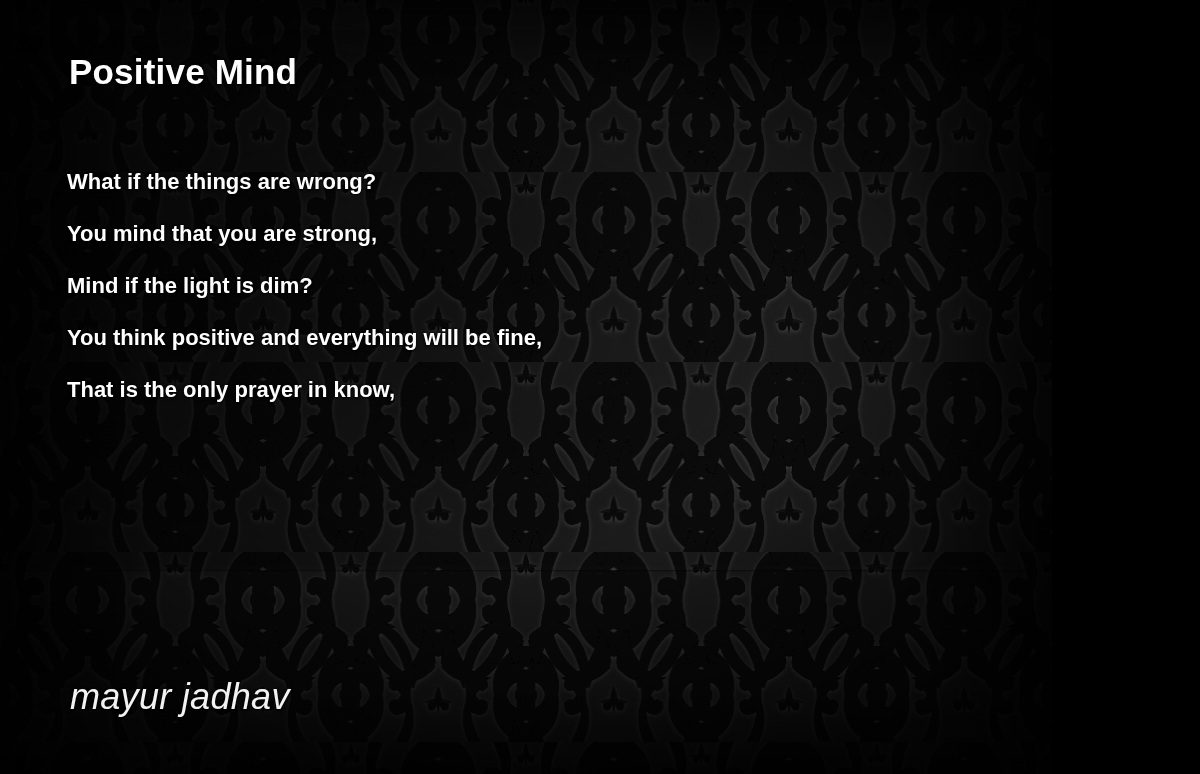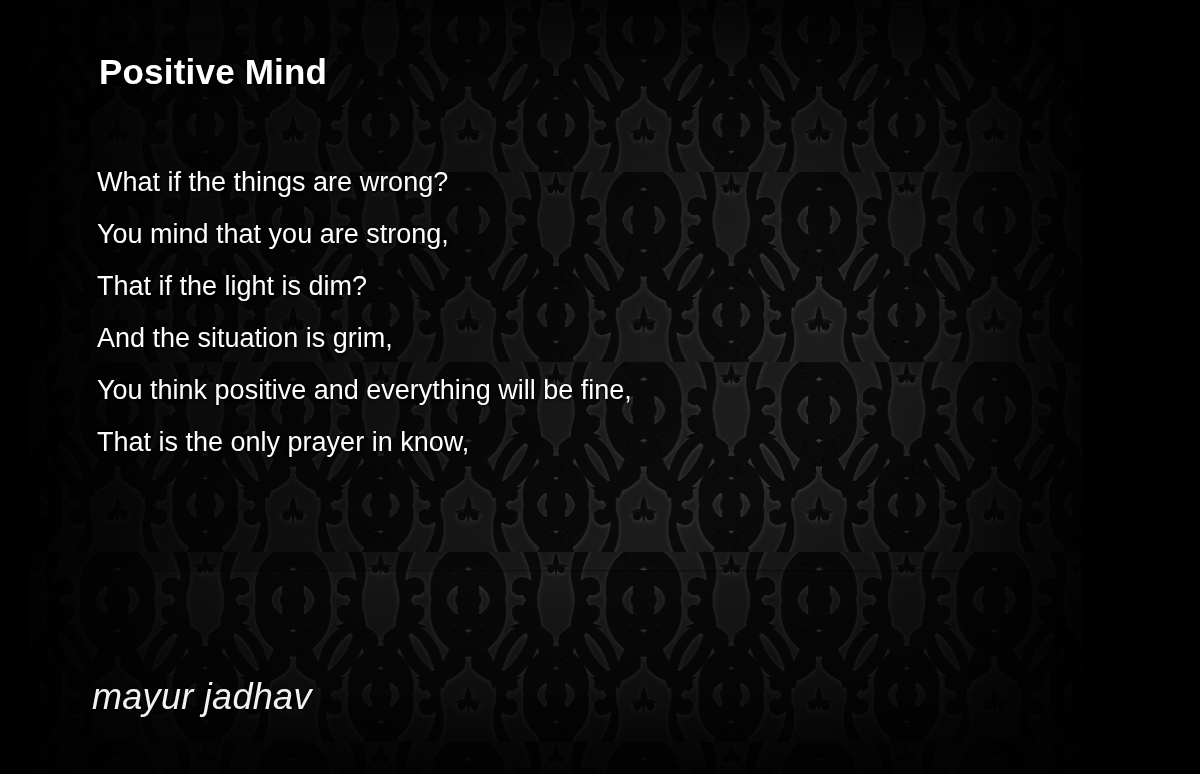--- a/index.html
+++ b/index.html
@@ -10,21 +10,20 @@
   body {
     font-family: "Liberation Sans", sans-serif;
   }
 
   #poem-card {
     position: relative;
     width: 1052px;
     height: 774px;
     overflow: hidden;
     background-color: #0f172a;
-    margin-left: 30px;
   }
 
   
   .bg-layer {
     position: absolute;
     inset: 0;
     pointer-events: none;
   }
   #damask-pattern {
     position: absolute;
@@ -107,32 +106,32 @@
     white-space: nowrap;
   }
 
   #poem-body {
     position: absolute;
     left: 67px;
     top: 156px;
     width: 1060px;
   }
   .poem-line {
-    font-size: 27px;
-    font-weight: normal;
+    font-size: 22px;
+    font-weight: bold;
     color: #ffffff;
     line-height: 52px;
     height: 52px;
     white-space: nowrap;
     text-shadow: 0 1px 3px rgba(0,0,0,0.9), 0 0 2px rgba(0,0,0,0.85);
   }
 
   #poem-author {
     position: absolute;
-    left: 62px;
+    left: 70px;
     top: 676px;
     font-size: 36px;
     font-style: italic;
     font-weight: normal;
     color: #f2f2f2;
     letter-spacing: 0.3px;
     white-space: nowrap;
     text-shadow: 0 1px 3px rgba(0,0,0,0.9), 0 0 2px rgba(0,0,0,0.85);
   }
 </style>
@@ -239,22 +238,21 @@
     <div id="edge-shade"></div>
   </div>
 
   <div id="content">
 
     <h1 id="poem-title">Positive Mind</h1>
 
     <div id="poem-body">
       <div class="poem-line">What if the things are wrong?</div>
       <div class="poem-line">You mind that you are strong,</div>
-      <div class="poem-line">That if the light is dim?</div>
-      <div class="poem-line">And the situation is grim,</div>
+      <div class="poem-line">Mind if the light is dim?</div>
       <div class="poem-line">You think positive and everything will be fine,</div>
       <div class="poem-line">That is the only prayer in know,</div>
     </div>
 
     <div id="poem-author">mayur jadhav</div>
 
   </div>
 </div>
 
 </body></html>

